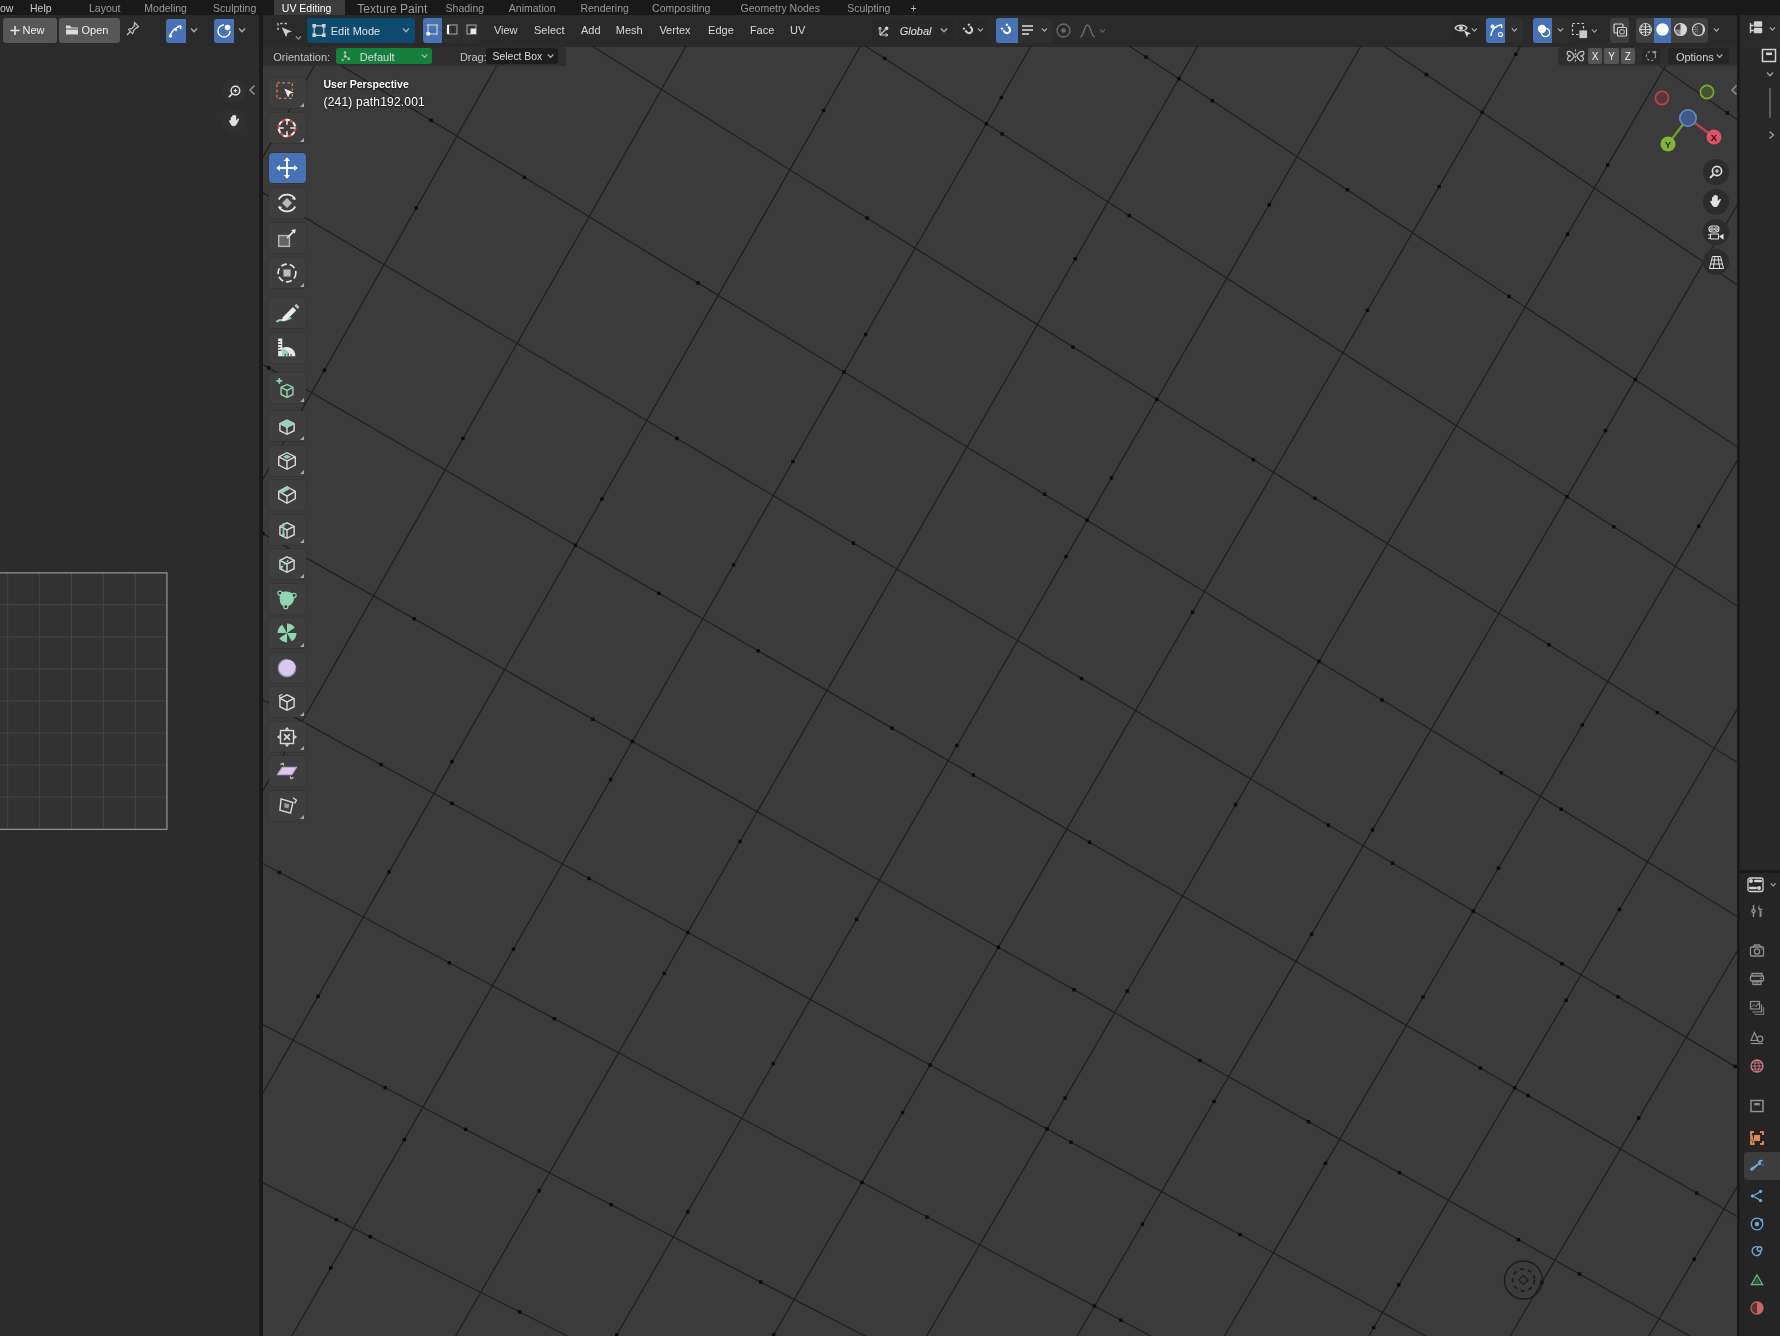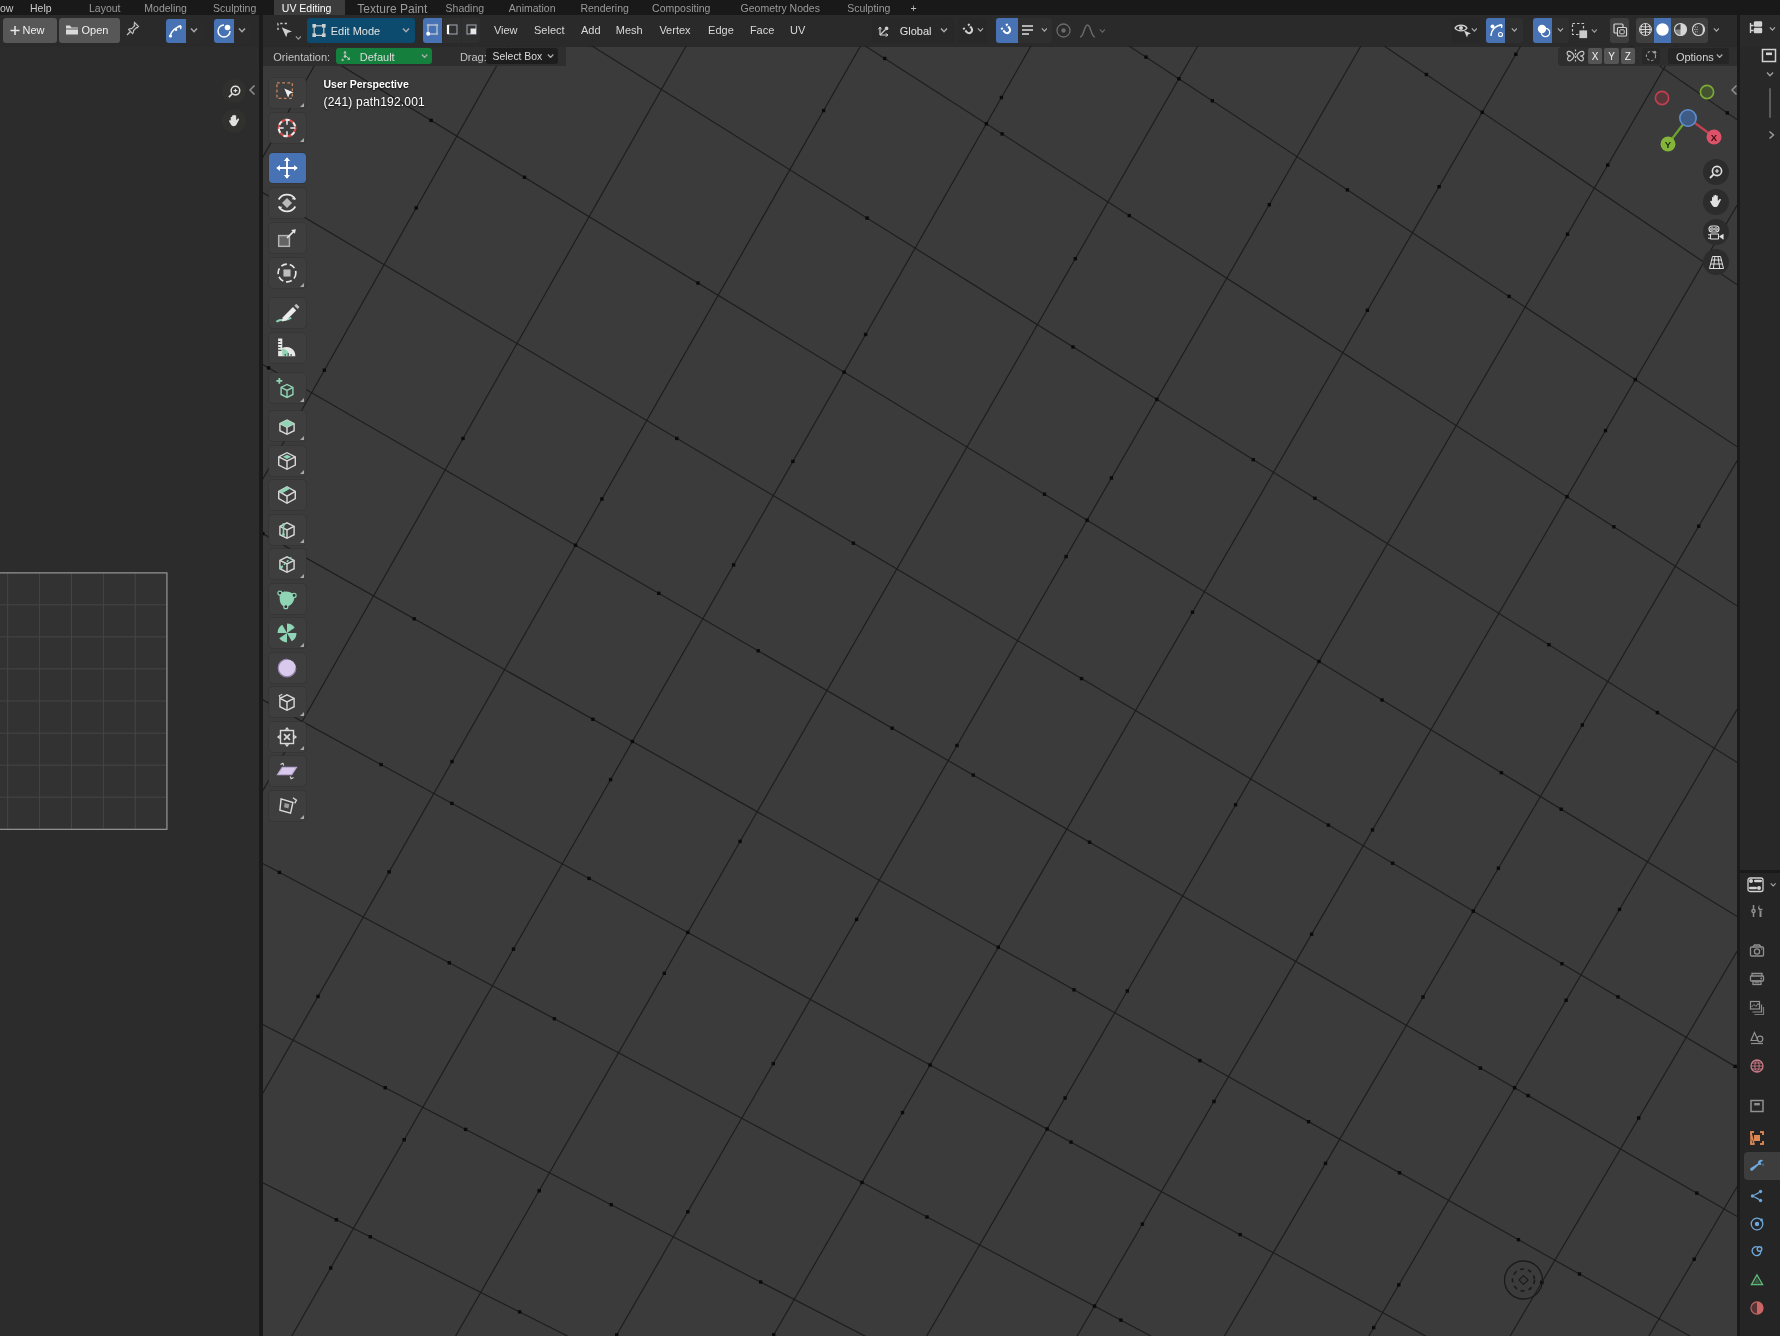--- a/index.html
+++ b/index.html
@@ -305,21 +305,21 @@
     </svg>
   </div>
 <div class="txt" style="left:493.9px;top:25px;font-size:11px;color:#d8d8d8;font-weight:normal;">View</div>
 <div class="txt" style="left:534px;top:25px;font-size:11px;color:#d8d8d8;font-weight:normal;">Select</div>
 <div class="txt" style="left:581px;top:25px;font-size:11px;color:#d8d8d8;font-weight:normal;">Add</div>
 <div class="txt" style="left:615.8px;top:25px;font-size:11px;color:#d8d8d8;font-weight:normal;">Mesh</div>
 <div class="txt" style="left:659.4px;top:25px;font-size:11px;color:#d8d8d8;font-weight:normal;">Vertex</div>
 <div class="txt" style="left:708.1px;top:25px;font-size:11px;color:#d8d8d8;font-weight:normal;">Edge</div>
 <div class="txt" style="left:749.9px;top:25px;font-size:11px;color:#d8d8d8;font-weight:normal;">Face</div>
 <div class="txt" style="left:790px;top:25px;font-size:11px;color:#d8d8d8;font-weight:normal;">UV</div>
-<div class="abs" style="left:871.9px;top:18px;width:81.8px;height:24.5px;background:#282828;border-radius:3px;">
+<div class="abs" style="left:871.9px;top:18px;width:81.8px;height:24.5px;background:#282828;border-radius:3px;font-style:italic;">
     <svg class="abs" style="left:5px;top:5px" width="15" height="15" viewBox="0 0 15 15">
       <g stroke="#cfcfcf" stroke-width="1.2" fill="none">
         <path d="M3 12V4M3 12h8"></path>
         <path d="M3 4l-1.6 2.4M3 4l1.6 2.4M11 12l-2.4-1.6M11 12l-2.4 1.6" stroke-width="1"></path>
         <path d="M3 12L8.5 6.5"></path>
         <circle cx="9.6" cy="5.4" r="1.8" fill="#cfcfcf" stroke="none"></circle>
       </g>
     </svg>
     <div class="txt" style="left:27.8px;top:7.5px;font-size:11px;color:#e3e3e3;font-weight:normal;">Global</div>
     <svg class="abs" style="left:68.5px;top:10.0px" width="8.0" height="5.0" viewBox="0 0 8 5">

